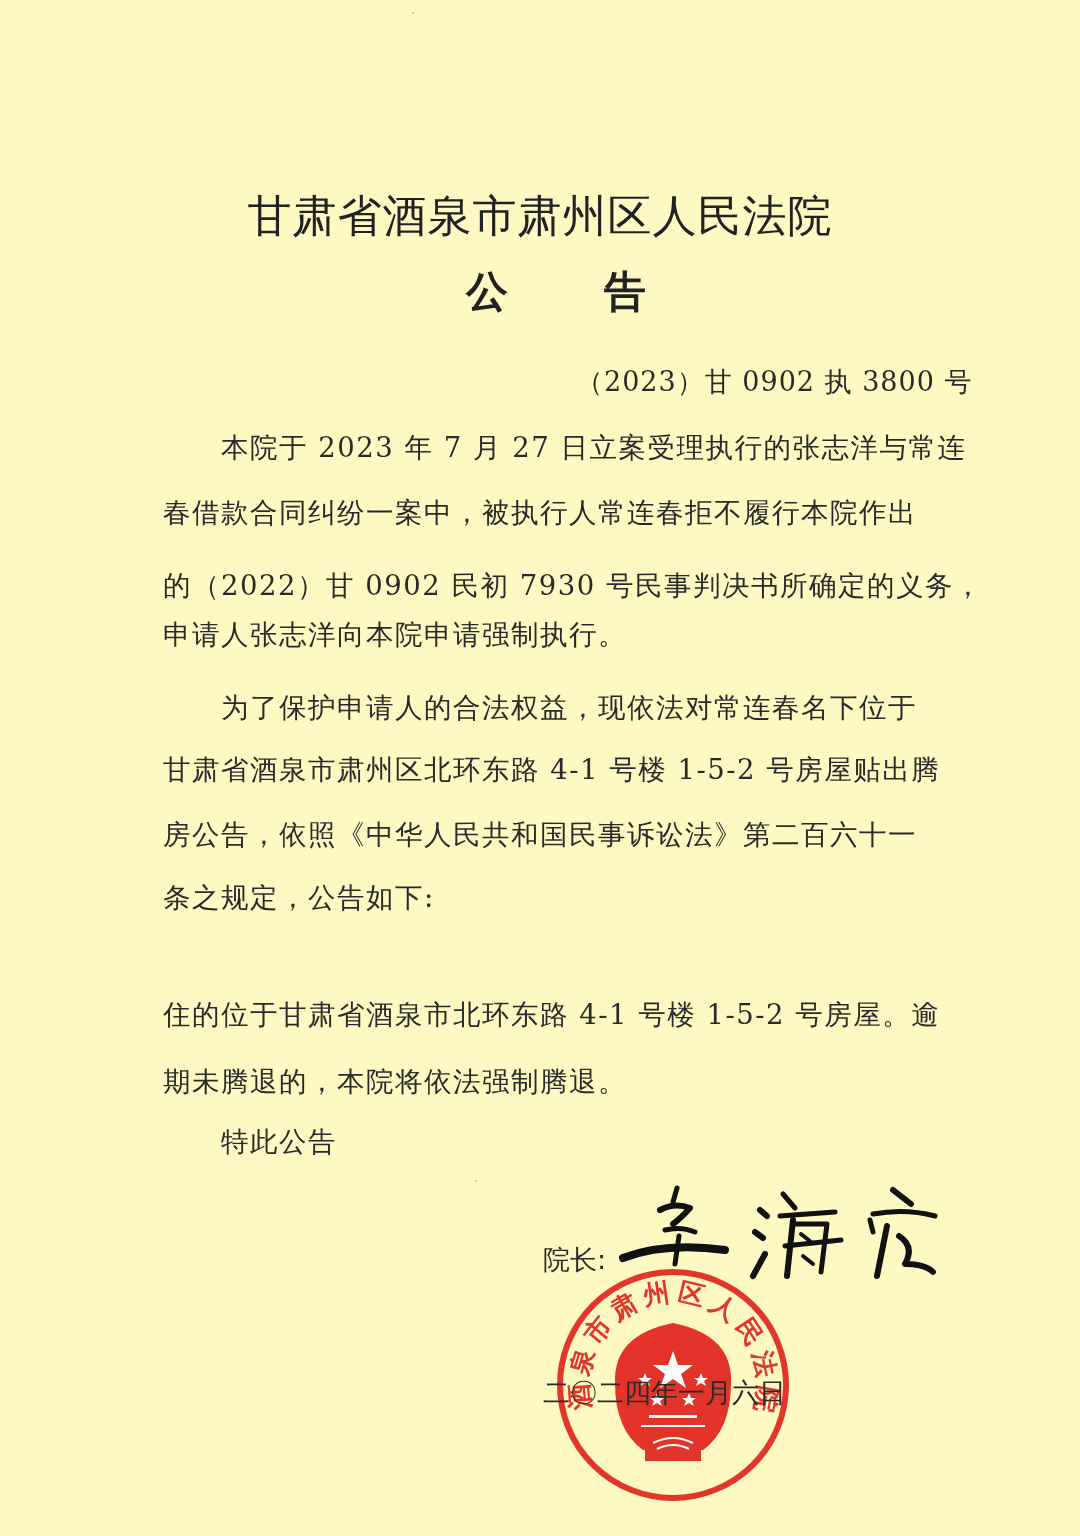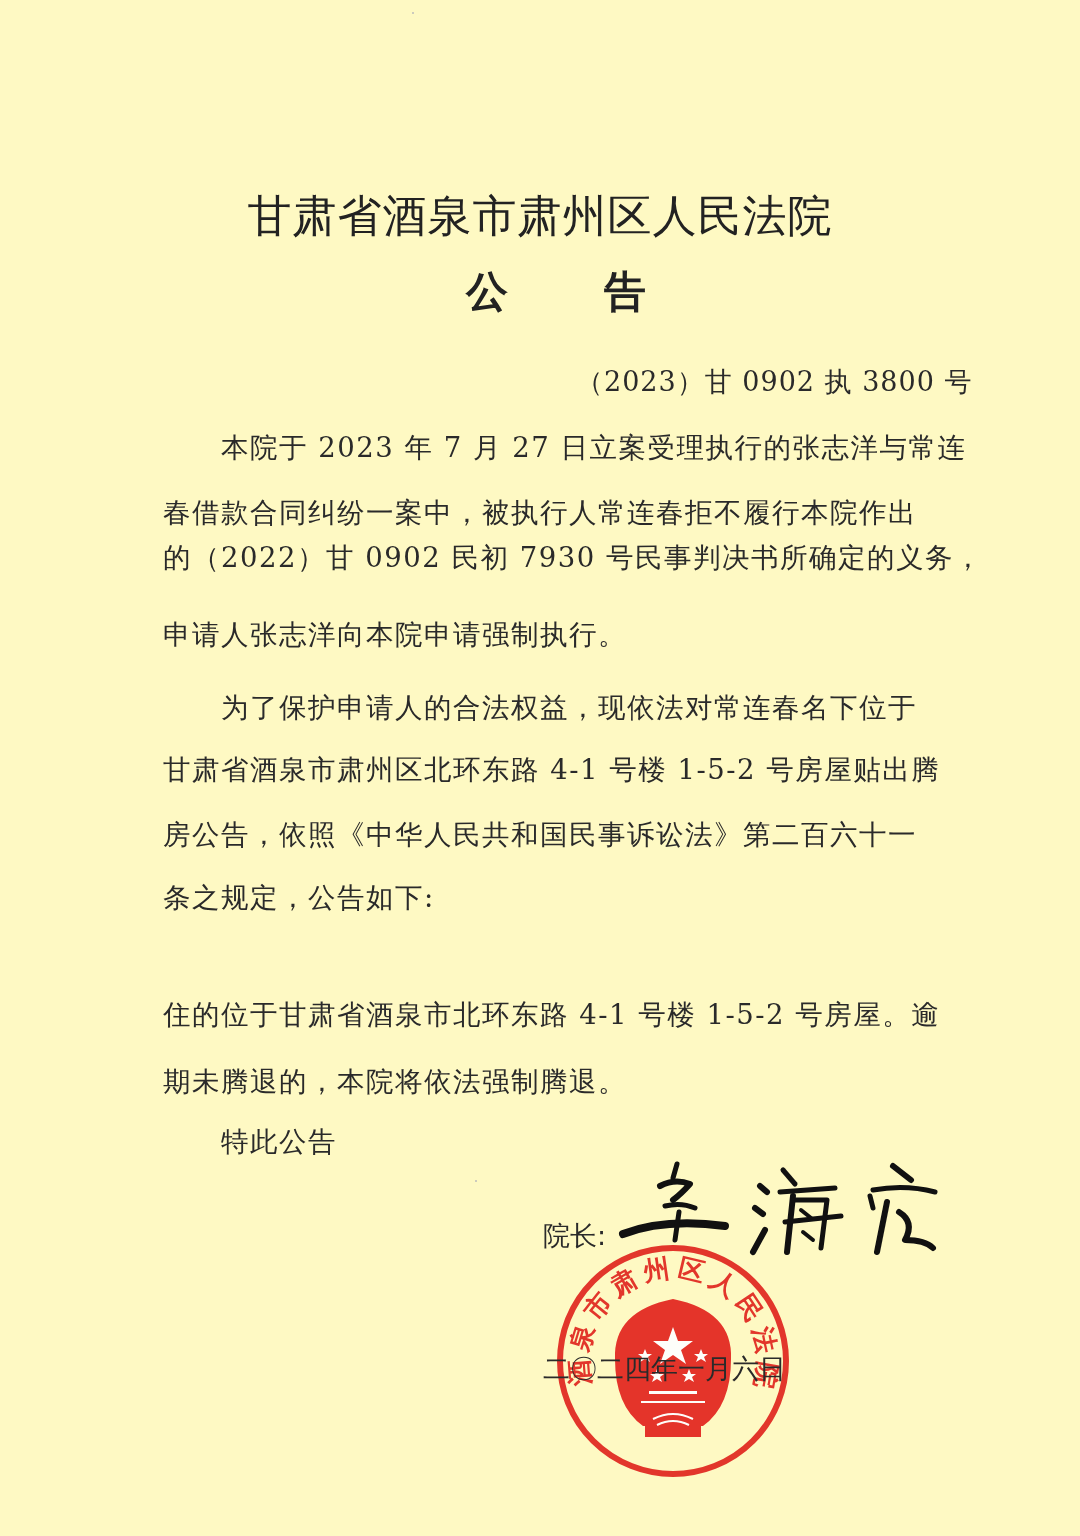--- a/index.html
+++ b/index.html
@@ -58,35 +58,35 @@
       position: absolute;
       left: 163px;
       font-size: 27.5px;
       letter-spacing: 1.5px;
       white-space: nowrap;
       color: #2a2a2a;
     }
     .indent { left: 221px; }
     .l1 { top: 430px; }
     .l2 { top: 495px; }
-    .l3 { top: 540px; }
+    .l3 { top: 568px; }
     .l4 { top: 617px; }
     .l5 { top: 690px; }
     .l6 { top: 752px; }
     .l7 { top: 817px; }
     .l8 { top: 880px; }
     .l9 { top: 934px; }
     .l10 { top: 997px; text-align: center; }
     .l11 { top: 1064px; }
     .l12 { top: 1124px; }
 
     .signature-area {
       position: absolute;
       left: 540px;
-      top: 1156px;
+      top: 1180px;
       width: 420px;
       height: 330px;
     }
     .president-label {
       position: absolute;
       left: 3px;
       top: 62px;
       font-size: 27px;
       color: #2a2a2a;
       font-family: "DejaVu Sans", "Liberation Sans", sans-serif;

